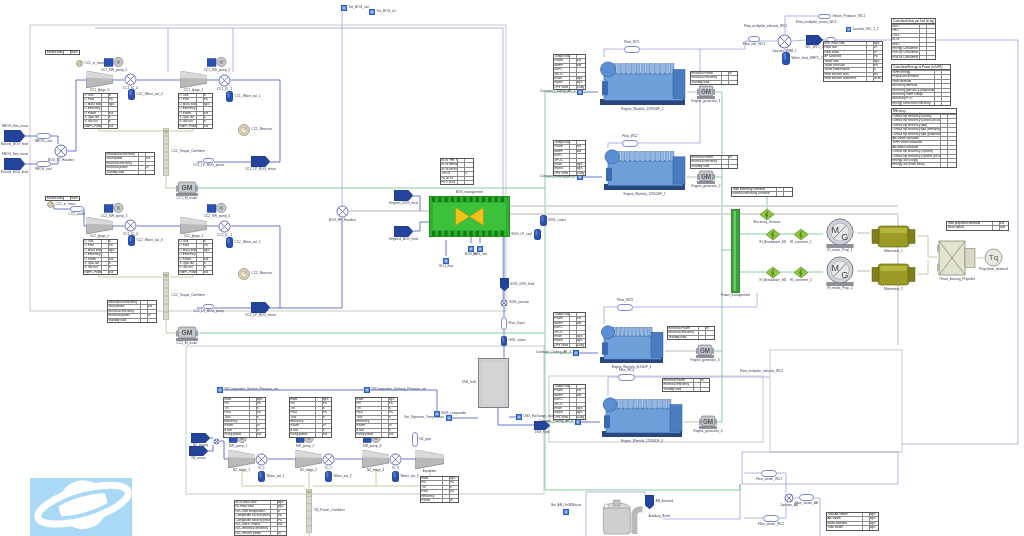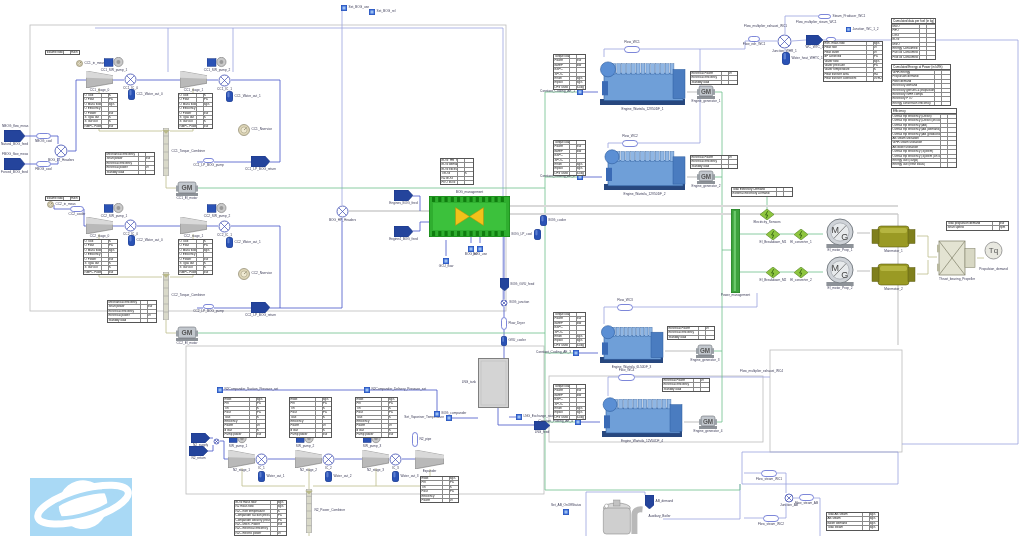--- a/index.html
+++ b/index.html
@@ -868,21 +868,21 @@
         <svg viewBox="0 0 40 38" preserveAspectRatio="none">
           <rect x="2" y="2" width="26" height="34" fill="#e3e3d2" stroke="#8a8a74" stroke-width="0.8"></rect>
       <line x1="2" y1="2" x2="28" y2="36" stroke="#8a8a74" stroke-width="0.8"></line>
       <line x1="28" y1="2" x2="2" y2="36" stroke="#8a8a74" stroke-width="0.8"></line>
       <rect x="28" y="9.5" width="10" height="19" fill="#d8d8c4" stroke="#8a8a74" stroke-width="0.6"></rect>
       <rect x="0" y="5.7" width="3" height="7.6000000000000005" fill="#b9b9a0"></rect>
           <rect x="0" y="24.7" width="3" height="7.6000000000000005" fill="#b9b9a0"></rect>
         </svg>
       </div>
       <div class="lbl" style="left: 923px; top: 278px; width: 68px; text-align: center;">Thrust_bearing_Propeller</div>
-      <div class="comp" style="left: 984px; top: 241px; width: 19px; height: 19px;">
+      <div class="comp" style="left: 984px; top: 248px; width: 19px; height: 19px;">
         <svg viewBox="0 0 19 19" preserveAspectRatio="none">
           <circle cx="9.5" cy="9.5" r="8.5" fill="#e8e8e0" stroke="#888" stroke-width="0.8"></circle>
       <text x="9.5" y="12.16" font-size="7.9799999999999995" text-anchor="middle" fill="#555">Tq</text>
         </svg>
       </div>
       <div class="lbl" style="left: 970px; top: 268px; width: 47px; text-align: center;">Propulsion_demand</div>
       <div class="comp" style="left: 217px; top: 387px; width: 6px; height: 6px;">
         <svg viewBox="0 0 6 6" preserveAspectRatio="none">
           <rect x="0" y="0" width="6" height="6" fill="#3a6bd8" stroke="#1d3f96" stroke-width="0.5"></rect>
       <rect x="1.5" y="1.5" width="3" height="3" fill="#9cc0f0"></rect>

